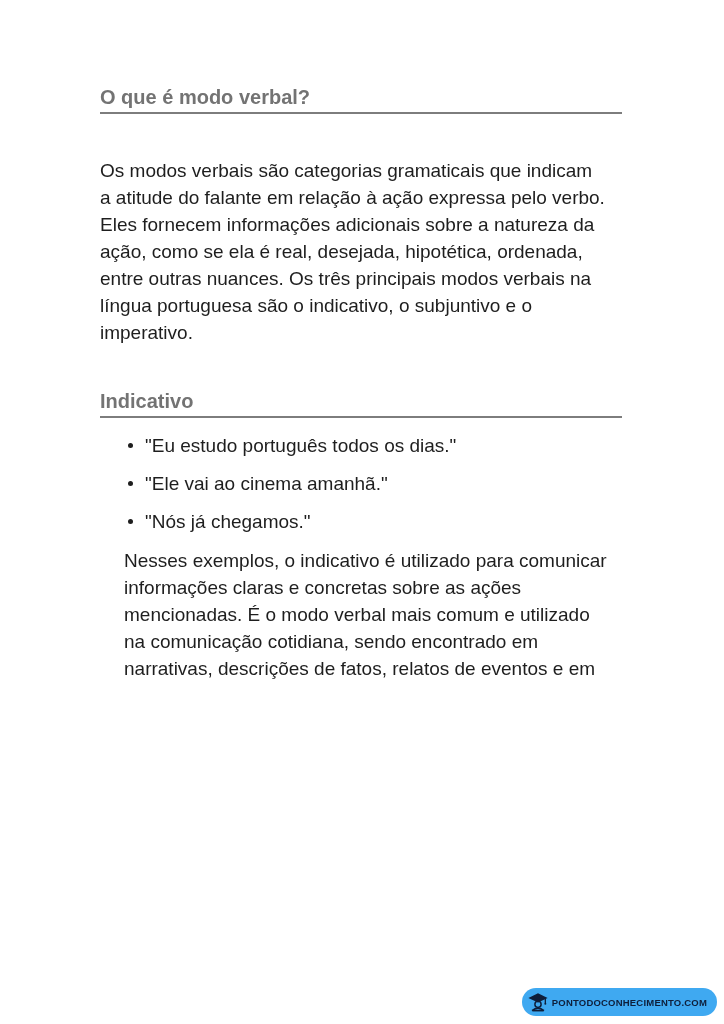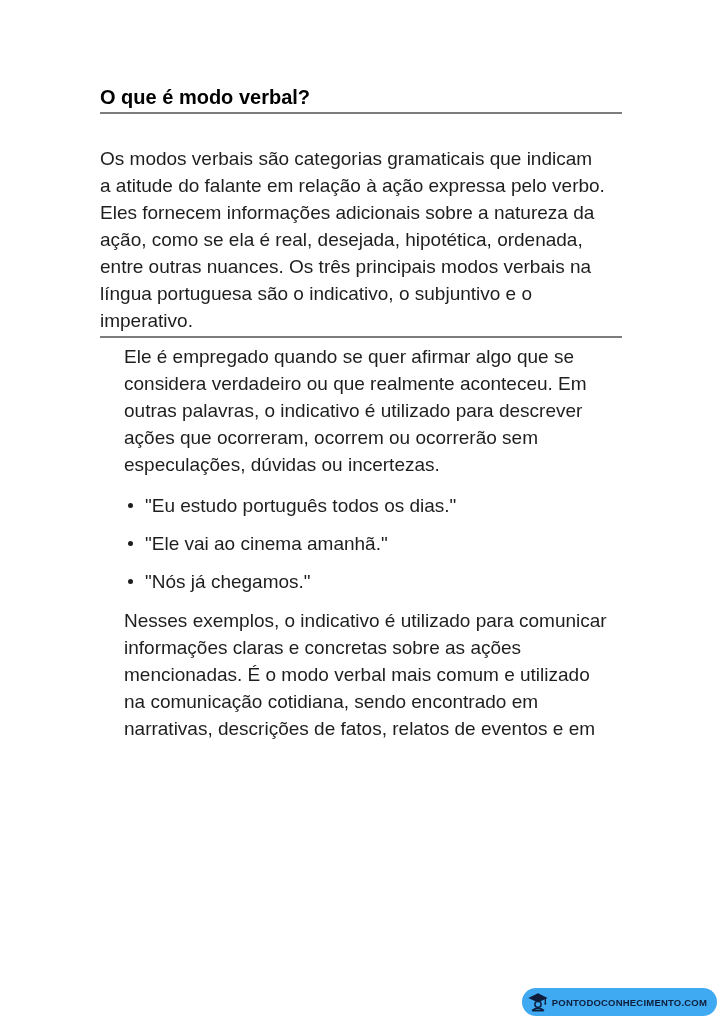--- a/index.html
+++ b/index.html
@@ -16,38 +16,38 @@
     position: absolute;
     left: 100px;
     top: 0;
     width: 572px;
   }
   .heading {
     font-size: 20px;
     line-height: 26px;
     font-weight: bold;
     margin: 0;
-    color: #000000;
+    color: #737373;
   }
   .h-main  { margin-top: 84px; }
   .h-section { margin-top: 42px; }
   .rule {
     border: none;
     height: 0;
     border-top: 2px solid #7d7d7d;
     width: 522px;
     margin: 2px 0 0 0;
   }
   .para {
     font-size: 19px;
     line-height: 27px;
     margin: 0;
     white-space: pre-line;
   }
-  .p-intro    { margin-top: 31px; }
+  .p-intro    { margin-top: 43px; }
   .p-section1 { margin-top: 11px; }
   .p-indent   { margin-left: 24px; }
   .p-section2 { margin-top: 5px; }
   .p-section3 { margin-top: 12px; }
   .examples-label {
     font-size: 19px;
     line-height: 27px;
     font-weight: bold;
     margin: 6px 0 0 24px;
   }
@@ -103,28 +103,24 @@
     <hr class="rule">
 
     <p class="para p-intro">Os modos verbais são categorias gramaticais que indicam
 a atitude do falante em relação à ação expressa pelo verbo.
 Eles fornecem informações adicionais sobre a natureza da
 ação, como se ela é real, desejada, hipotética, ordenada,
 entre outras nuances. Os três principais modos verbais na
 língua portuguesa são o indicativo, o subjuntivo e o
 imperativo.</p>
 
+    <h2 class="heading h-section">Indicativo</h2>
     <hr class="rule">
 
 
-    <p class="para p-indent p-section2">Ele é empregado quando se quer afirmar algo que se
-considera verdadeiro ou que realmente aconteceu. Em
-outras palavras, o indicativo é utilizado para descrever
-ações que ocorreram, ocorrem ou ocorrerão sem
-especulações, dúvidas ou incertezas.</p>
 
 
     <ul class="examples-list">
       <li>
         <span class="bullet-dot"></span>
         <span>"Eu estudo português todos os dias."</span>
       </li>
       <li>
         <span class="bullet-dot"></span>
         <span>"Ele vai ao cinema amanhã."</span>

